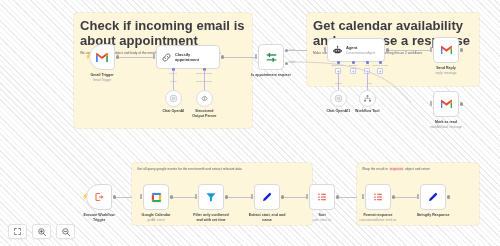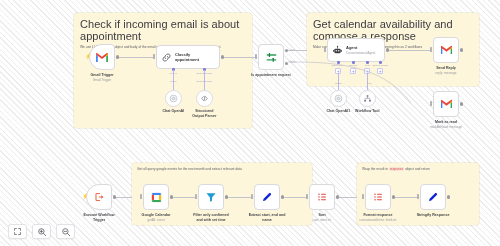--- a/index.html
+++ b/index.html
@@ -19,22 +19,22 @@
       #ececed 3px, #ececed 4px
     );
   }
   .sticky {
     position: absolute;
     background: #fdf6da;
     border-radius: 3px;
     box-shadow: 0 0 0 0.5px rgba(190,175,110,.35);
   }
   .sticky-title {
-    font-size: 11px;
-    font-weight: normal;
+    font-size: 13px;
+    font-weight: bold;
     color: #3b3b42;
     letter-spacing: .05px;
   }
   .sticky-sub {
     font-size: 3.3px;
     color: #5d5d66;
     line-height: 1.45;
     margin-top: 2.5px;
   }
   .sticky-sub .code {

